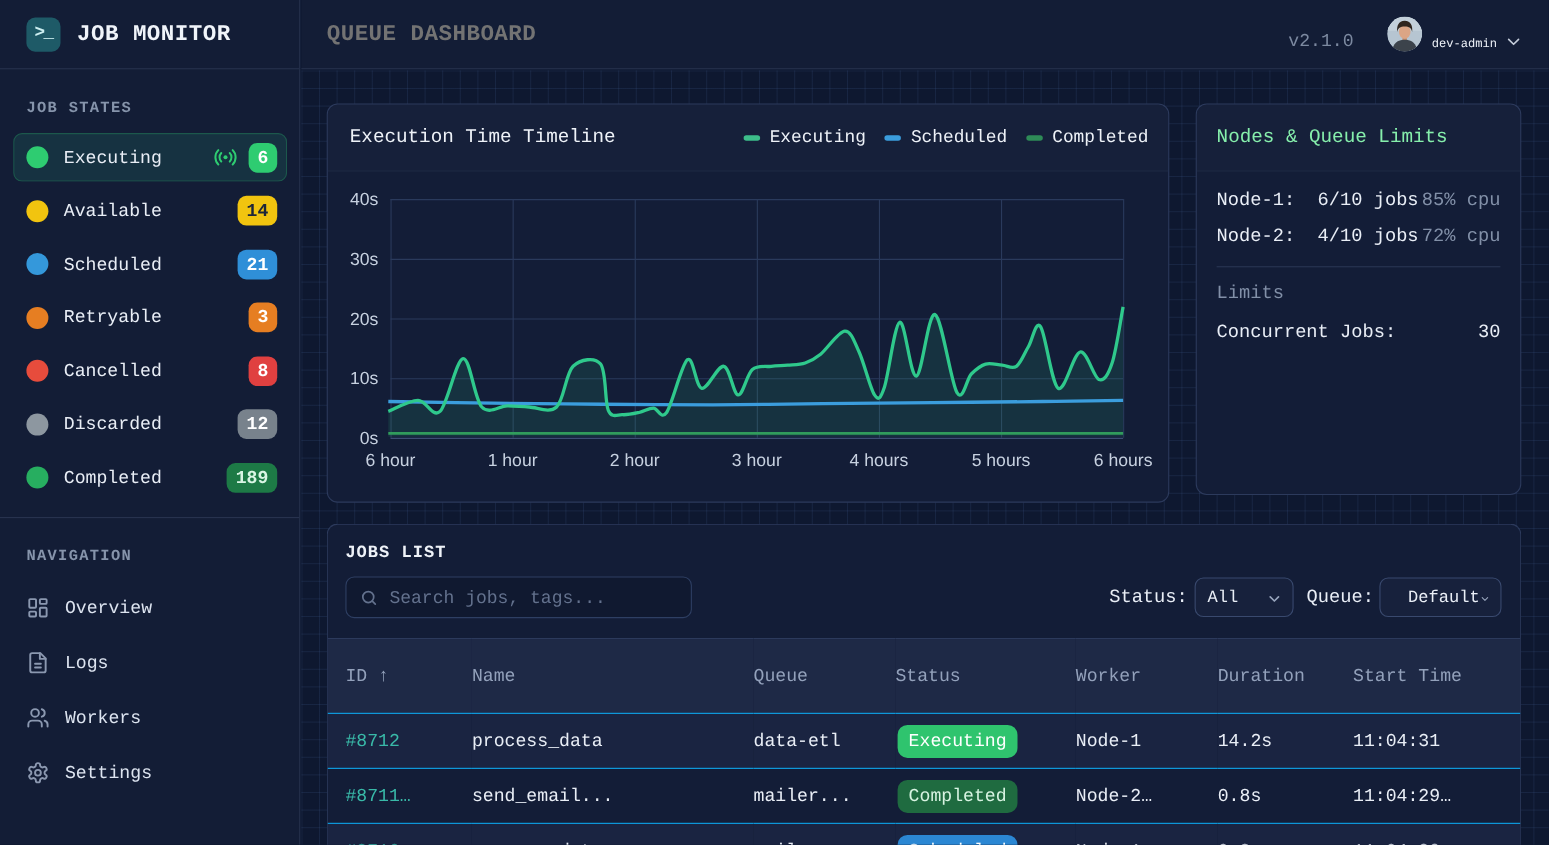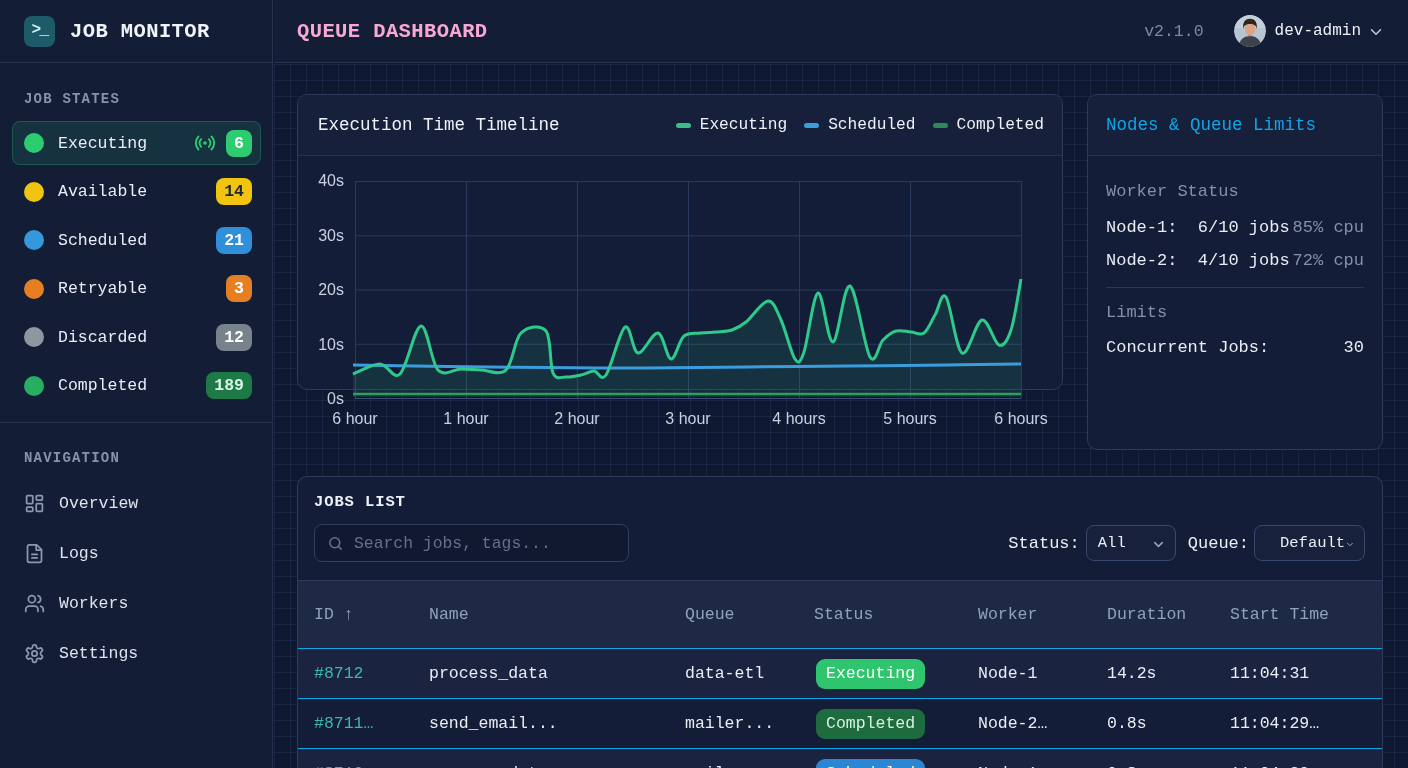--- a/index.html
+++ b/index.html
@@ -24,36 +24,36 @@
 .badge { margin-left:auto; height:27px; min-width:26px; border-radius:8px; display:flex; align-items:center; justify-content:center; padding:0 8px; font-size:16.5px; font-weight:bold; }
 .live { margin-left:auto; margin-right:10px; display:flex; }
 .live + .badge { margin-left:0; }
 .sep { border-top:1px solid #27324e; margin-top:14px; }
 .navsec { margin-top:27px; }
 .nav { list-style:none; margin-top:13px; padding:0 12px; }
 .nav li { height:50px; display:flex; align-items:center; padding-left:12px; color:#dde4f0; font-size:16.5px; }
 .nav svg { margin-right:14px; flex:none; }
 
 .topbar { position:absolute; left:274px; top:0; right:0; height:63px; background:#131d36; border-bottom:1px solid #27324e; display:flex; align-items:center; }
-.tb-title { margin-left:23px; color:#f9a8d4; font-size:20.5px; font-weight:bold; letter-spacing:0.4px; }
-.tb-right { margin-left:auto; margin-right:23px; display:flex; align-items:center; }
+.tb-title { margin-left:23px; color:#737373; font-size:20.5px; font-weight:bold; letter-spacing:0.4px; }
+.tb-right { margin-left:auto; margin-right:23px; display:flex; align-items:flex-end; }
 .ver { color:#7c89a0; font-size:16.5px; }
 .avatar { width:32px; height:32px; border-radius:50%; margin-left:30px; overflow:hidden; }
-.uname { color:#eef2f8; font-size:16px; margin-left:9px; }
+.uname { color:#eef2f8; font-size:11px; margin-left:9px; }
 
 .card { position:absolute; background:#131d37; border:1px solid #2c3a5c; border-radius:10px; }
-.chart-card { left:297px; top:94px; width:766px; height:296px; }
+.chart-card { left:297px; top:94px; width:766px; height:363px; }
 .card-head { height:61px; border-bottom:1px solid #27324e; background:rgba(255,255,255,0.015); border-radius:10px 10px 0 0; display:flex; align-items:center; }
 .ch-title { margin-left:20px; color:#eef2f8; font-size:17.5px; font-weight:500; }
 .legend { margin-left:auto; margin-right:18px; display:flex; align-items:center; }
 .lg-item { display:flex; align-items:center; margin-left:17px; }
 .lg-swatch { width:15px; height:5px; border-radius:3px; margin-right:9px; }
 .lg-label { color:#eef2f8; font-size:16.2px; }
 .nodes-card { left:1087px; top:94px; width:296px; height:356px; }
-.nc-title { margin-left:18px; color:#0ea5e9; font-size:17.5px; font-weight:500; }
+.nc-title { margin-left:18px; color:#86efac; font-size:17.5px; font-weight:500; }
 .nc-body { padding:0 18px; font-size:17px; }
 .nc-sub { color:#8290a8; margin-top:26px; }
 .nc-row { display:flex; margin-top:14px; color:#e9eef6; }
 .nc-row .gray { margin-left:auto; color:#8290a8; }
 .nc-sep { border-top:1px solid #2a3654; margin-top:17px; }
 .nc-kv { display:flex; margin-top:16px; color:#e9eef6; }
 .nc-kv span:last-child { margin-left:auto; }
 
 .jobs-card { left:297px; top:476px; width:1086px; height:340px; border-bottom:none; border-radius:10px 10px 0 0; }
 .jc-title { color:#eef2f8; font-size:15.5px; font-weight:bold; letter-spacing:0.9px; margin:16px 0 0 16px; }
@@ -111,20 +111,25 @@
         </li>
       <li>
           <span class="dot" style="background:#3498db"></span>
           <span class="st-label">Scheduled</span>
           <span class="badge" style="background:#2f8fd8;color:#fff">21</span>
         </li>
       <li>
           <span class="dot" style="background:#e67e22"></span>
           <span class="st-label">Retryable</span>
           <span class="badge" style="background:#e67e22;color:#fff">3</span>
+        </li>
+      <li>
+          <span class="dot" style="background:#e74c3c"></span>
+          <span class="st-label">Cancelled</span>
+          <span class="badge" style="background:#e04040;color:#fff">8</span>
         </li>
       <li>
           <span class="dot" style="background:#8d97a0"></span>
           <span class="st-label">Discarded</span>
           <span class="badge" style="background:#78828c;color:#fff">12</span>
         </li>
       <li>
           <span class="dot" style="background:#27ae60"></span>
           <span class="st-label">Completed</span>
           <span class="badge" style="background:#1d7a46;color:#d9f5e4">189</span>
@@ -242,21 +247,20 @@
       <text x="723" y="268" text-anchor="middle">6 hours</text>
     </g>
   </svg>
 </div>
 
 <div class="card nodes-card">
   <div class="card-head">
       <div class="nc-title">Nodes &amp; Queue Limits</div>
     </div>
   <div class="nc-body">
-    <div class="nc-sub">Worker Status</div>
     <div class="nc-row" style="margin-top:17px">
         <span>Node-1:&nbsp;&nbsp;6/10 jobs</span>
         <span class="gray">85% cpu</span>
       </div>
     <div class="nc-row">
         <span>Node-2:&nbsp;&nbsp;4/10 jobs</span>
         <span class="gray">72% cpu</span>
       </div>
     <div class="nc-sep"></div>
     <div class="nc-sub" style="margin-top:15px">Limits</div>

